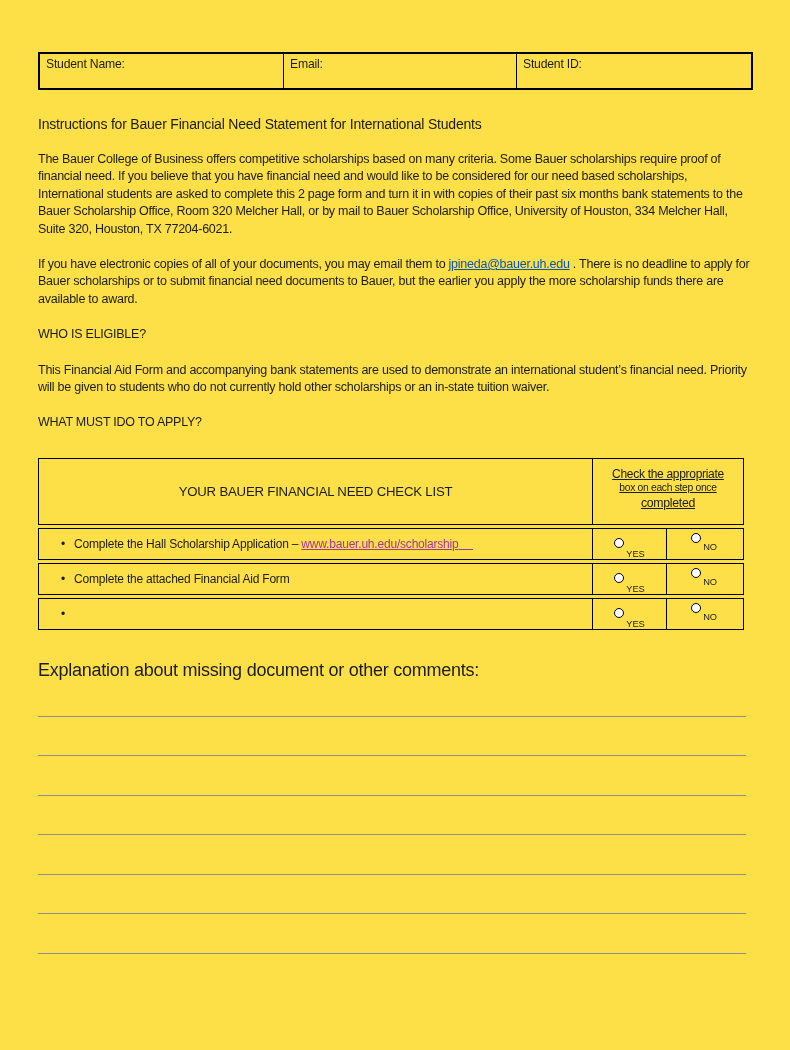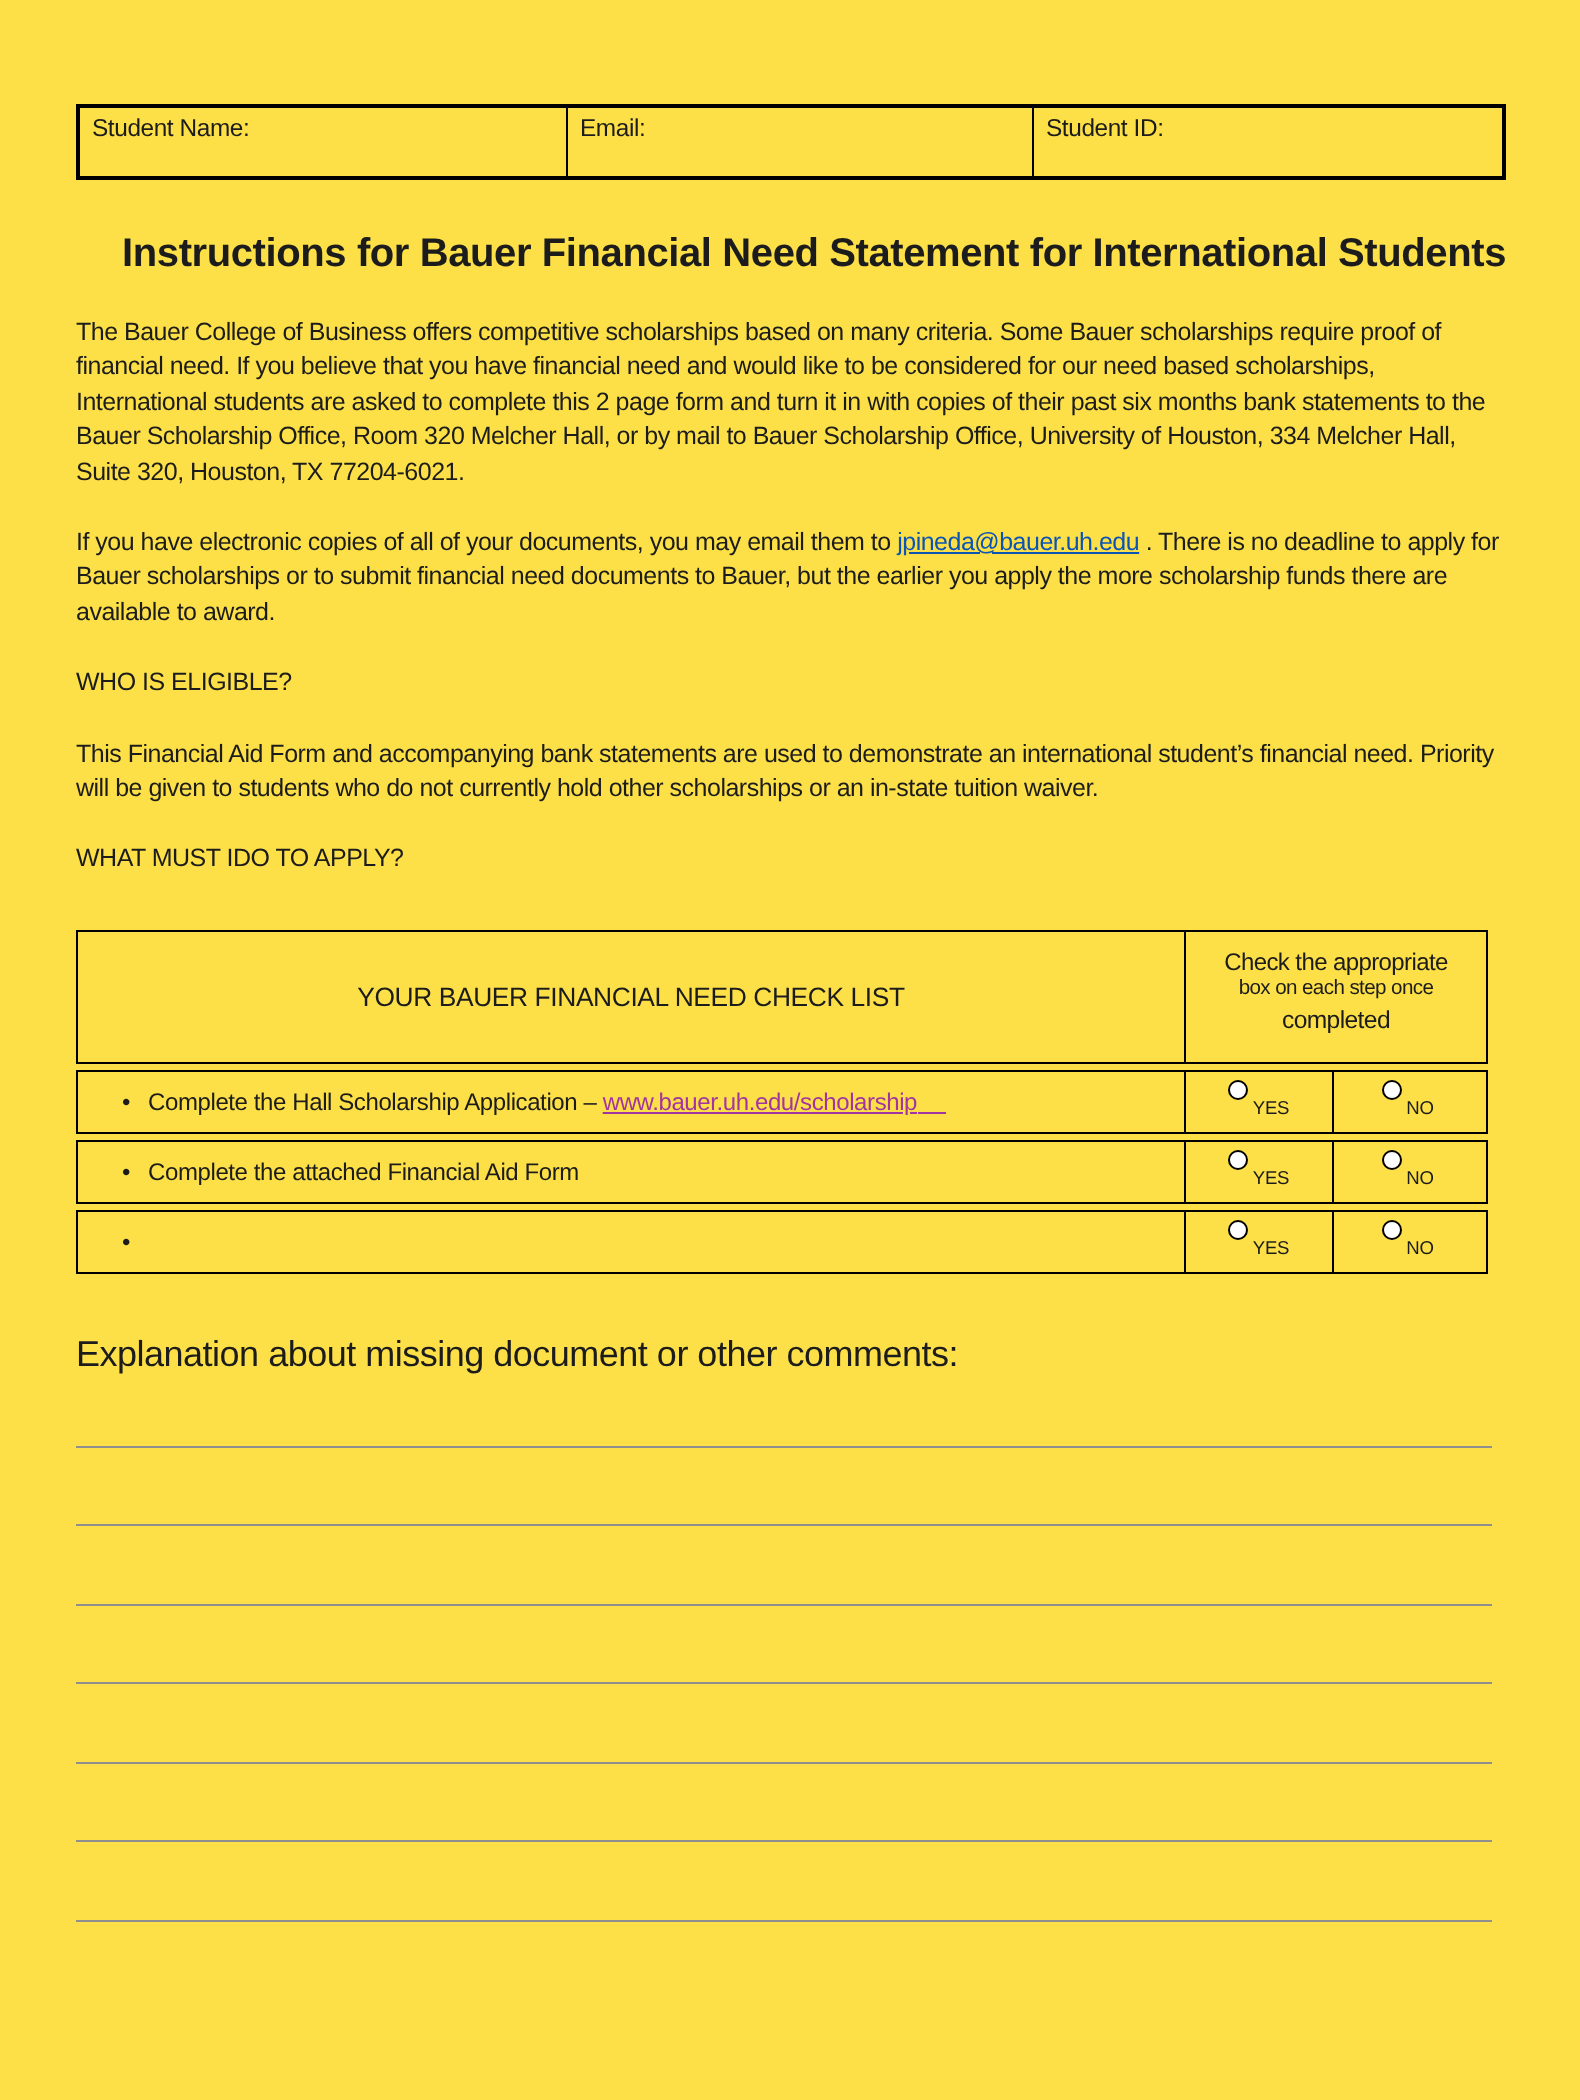--- a/index.html
+++ b/index.html
@@ -28,23 +28,23 @@
     letter-spacing:-0.2px;
   }
   .student-cell + .student-cell { border-left:1.6px solid #000; }
   .student-cell.c1 { width:243px; }
   .student-cell.c2 { width:235px; }
   .student-cell.c3 { width:233px; }
 
   
   .doc-title {
     margin-top:26px;
-    text-align:right;
-    font-size:20px;
-    font-weight:bold;
+    text-align:left;
+    font-size:14px;
+    font-weight:normal;
     letter-spacing:-0.2px;
   }
 
   
   .para {
     margin-top:18px;
     width:716px;
     font-size:12.5px;
     line-height:17.4px;
     letter-spacing:-0.25px;
@@ -80,20 +80,21 @@
     display:flex; align-items:center; justify-content:center;
     font-size:13.2px;
     letter-spacing:-0.2px;
     border-right:1.8px solid #000;
   }
   .check-header-right {
     flex:1;
     text-align:center;
     padding-top:8px;
     line-height:14.5px;
+    text-decoration:underline;
   }
   .note-l1 { font-size:12px; letter-spacing:-0.3px; }
   .note-l2 { font-size:10.3px; letter-spacing:-0.3px; }
   .note-l3 { font-size:12.3px; letter-spacing:-0.3px; }
 
   .check-row {
     display:flex;
     border:1.8px solid #000;
     margin-top:3px;
     height:32px;
@@ -106,21 +107,21 @@
     letter-spacing:-0.2px;
     border-right:1.8px solid #000;
     white-space:nowrap; overflow:hidden;
   }
   .bullet { margin-right:9px; font-size:12px; }
   .check-cell {
     width:74px;
     display:flex; align-items:center; justify-content:center;
     cursor:pointer;
   }
-  .check-cell.yes { border-right:1.8px solid #000; }
+  .check-cell.yes { border-right:1.8px solid #000;align-items:flex-end; }
   .radio-circle {
     width:10px; height:10px;
     border:1.2px solid #000;
     border-radius:50%;
     margin-bottom:11px;
     margin-right:2px;
     background:#fff;
   }
   .radio-label {
     font-size:9.3px;

